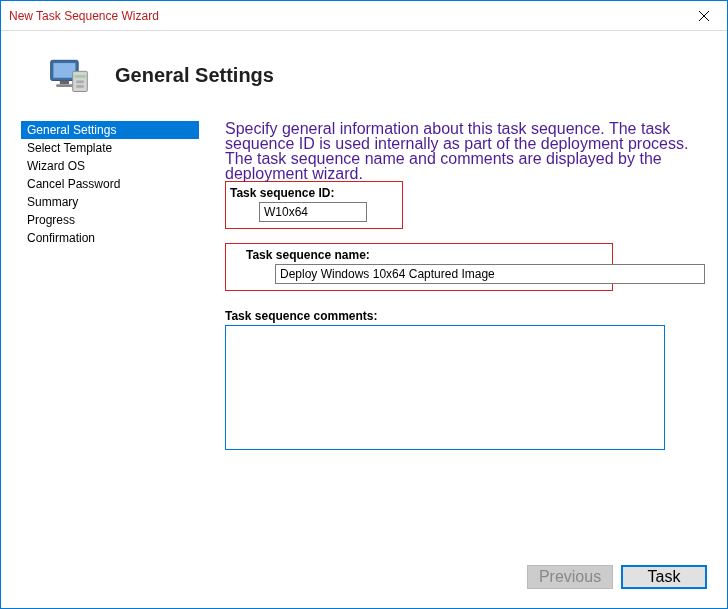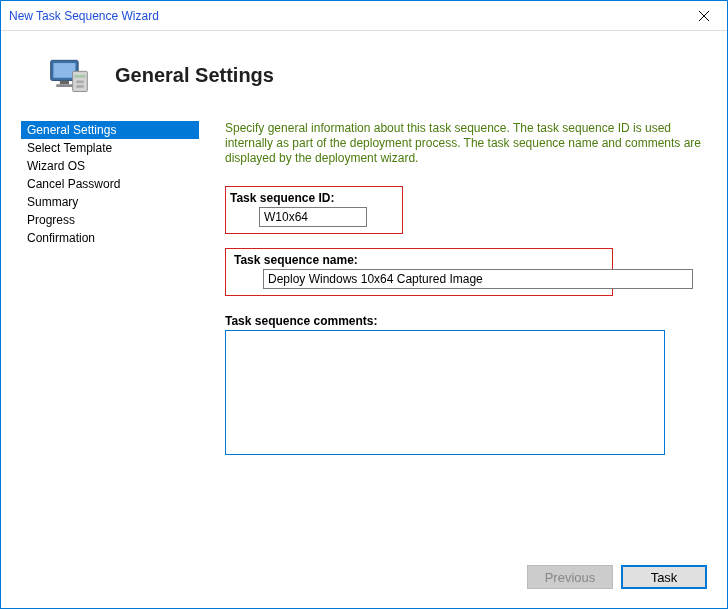--- a/index.html
+++ b/index.html
@@ -18,21 +18,21 @@
       height: 30px;
       display: flex;
       align-items: center;
       justify-content: space-between;
       padding: 0 0 0 8px;
       border-bottom: 1px solid #ddd;
       background: #fff;
     }
     .titlebar-title {
       font-size: 12px;
-      color: #1d4ed8;
+      color: #b91c1c;
     }
     .close-btn {
       width: 46px;
       height: 30px;
       display: flex;
       align-items: center;
       justify-content: center;
       font-size: 14px;
       font-family: Arial, sans-serif;
       color: #000;
@@ -75,24 +75,23 @@
     .sidebar-item.active {
       background: #0078d7;
       color: #fff;
     }
 
     .main {
       flex: 1;
       padding-left: 26px;
     }
     .desc {
-      font-size: 12px;
-      color: #4d7c0f;
+      font-size: 16px;
+      color: #4c1d95;
       line-height: 15px;
-      margin-bottom: 20px;
     }
     .field-group {
       margin-bottom: 14px;
       padding: 2px 4px 6px 0;
     }
     .highlight {
       border: 1px solid #d62020;
     }
     .highlight-blue {
       border: 1px solid #0078d7;
@@ -131,21 +130,21 @@
       display: flex;
       align-items: center;
       justify-content: flex-end;
       padding: 0 20px 14px 0;
       gap: 8px;
     }
     .btn {
       width: 86px;
       height: 24px;
       font-family: inherit;
-      font-size: 13px;
+      font-size: 16px;
       border: 1px solid #adadad;
       background: #e1e1e1;
       cursor: pointer;
     }
     .btn:disabled {
       color: #888;
       background: #ccc;
       border-color: #bbb;
       cursor: default;
     }
@@ -193,21 +192,21 @@
   </div>
 
   <div class="main">
     <div class="desc">Specify general information about this task sequence.  The task sequence ID is used internally as part of the deployment process.  The task sequence name and comments are displayed by the deployment wizard.</div>
 
     <div class="field-group highlight" style="width:178px; padding:4px 4px 6px 4px;">
       <label class="field-label">Task sequence ID:</label>
       <input type="text" class="input-id" value="W10x64" style="">
     </div>
 
-    <div class="field-group highlight" style="width:388px; padding:4px 4px 6px 8px;">
+    <div class="field-group highlight" style="width:388px; padding:4px 4px 6px 20px;">
       <label class="field-label">Task sequence name:</label>
       <input type="text" class="input-name" value="Deploy Windows 10x64 Captured Image" style="">
     </div>
 
     <div style="margin-top:18px;">
       <label class="field-label">Task sequence comments:</label>
       <div class="highlight-blue" style="width:440px; padding:2px;">
         <textarea style=""></textarea>
       </div>
     </div>

